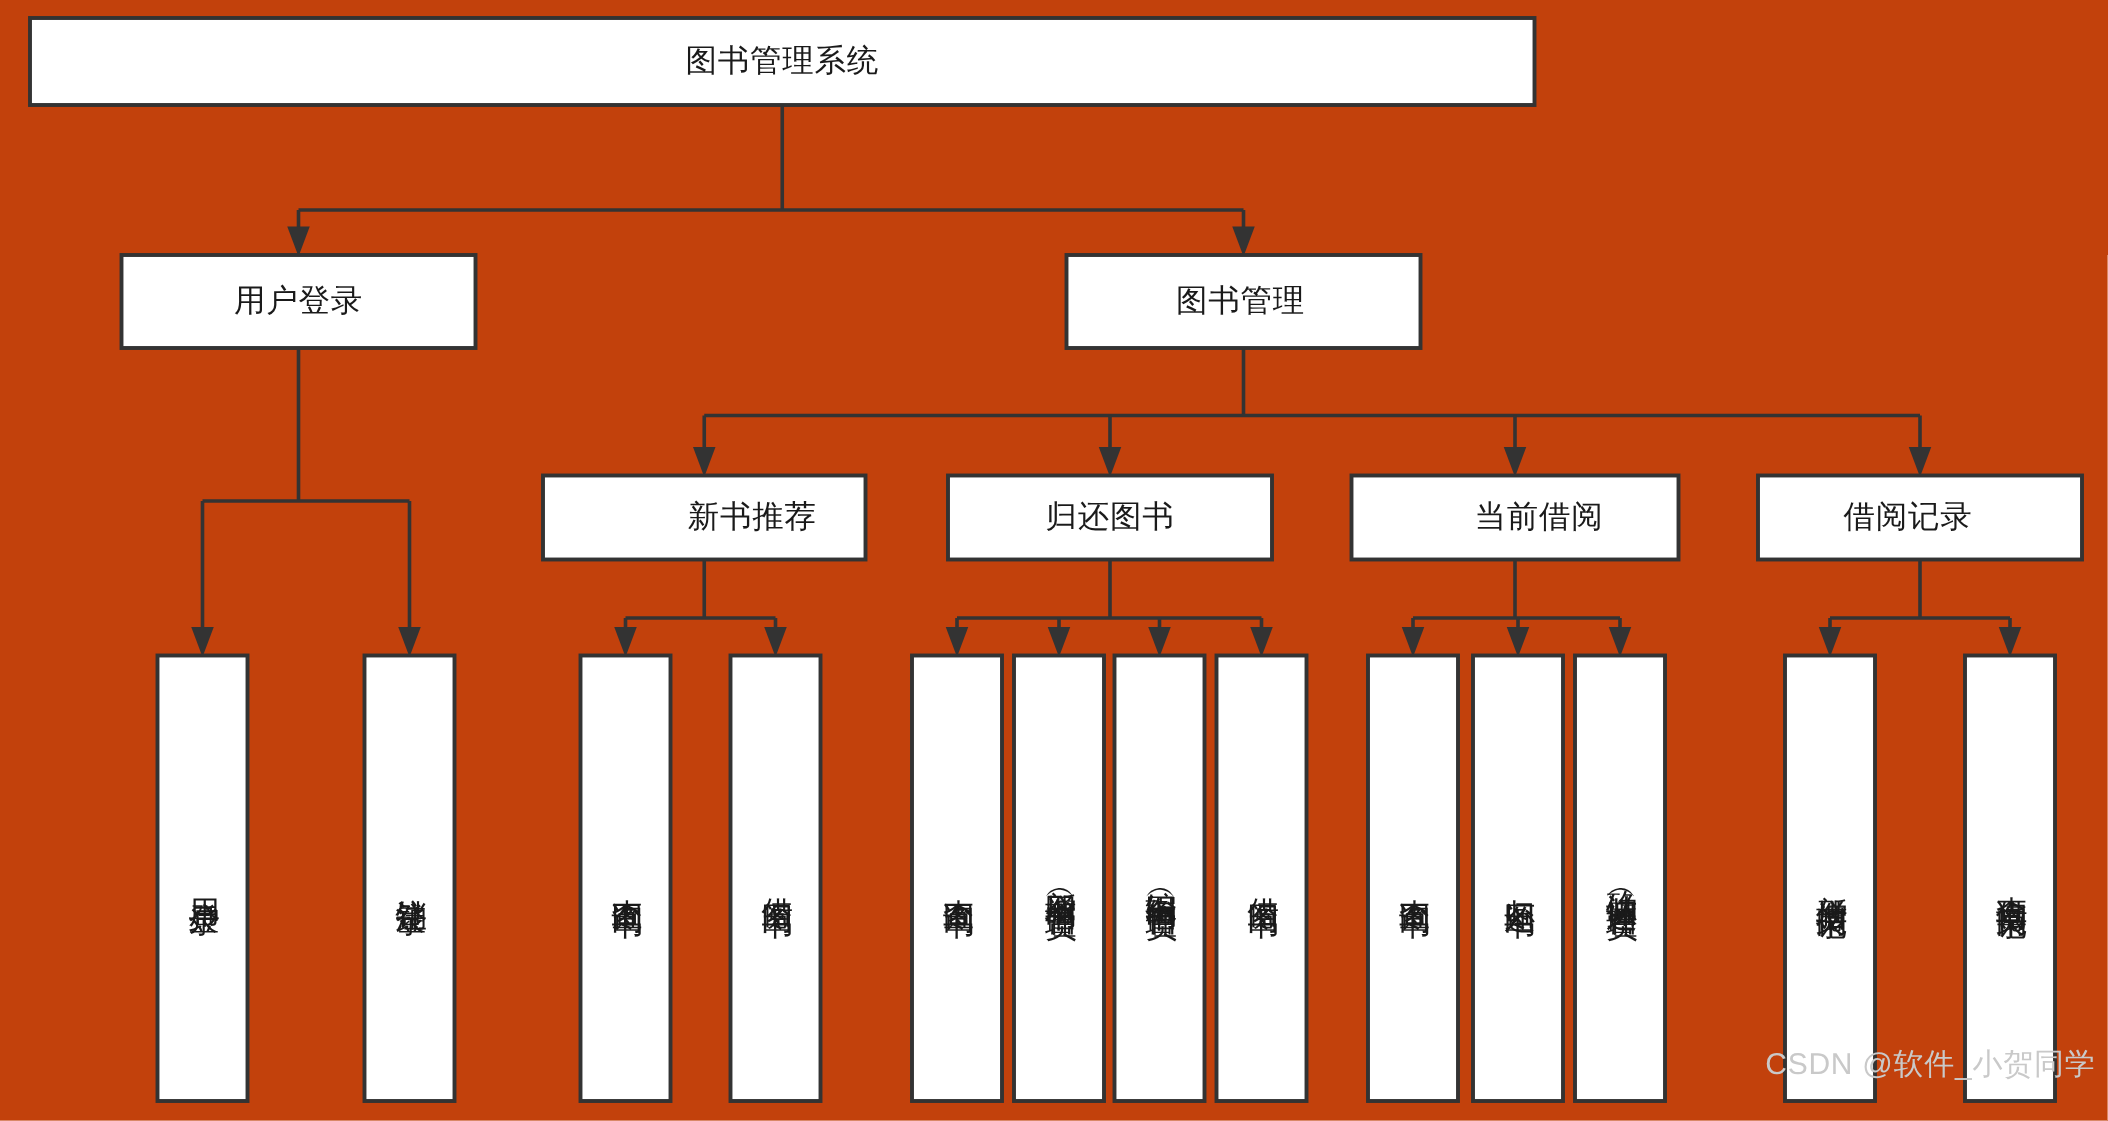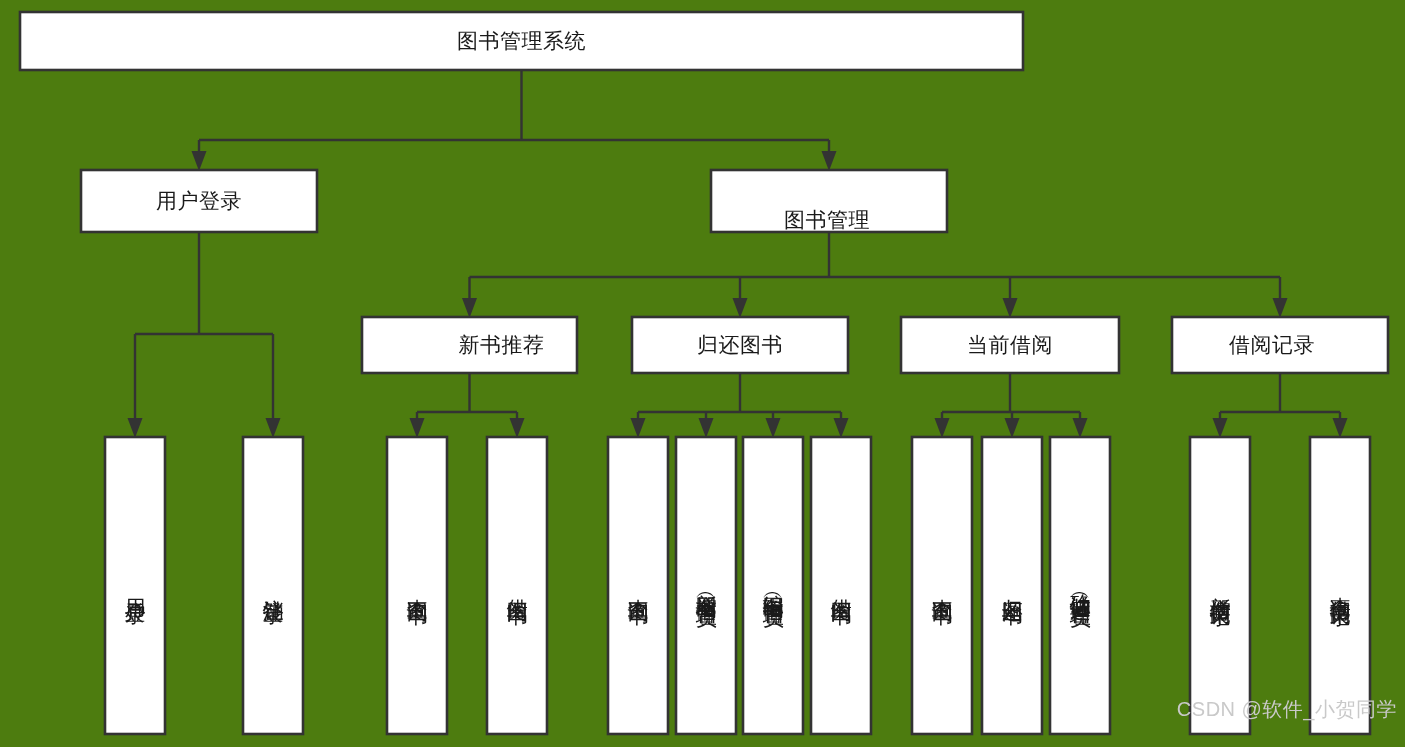--- a/index.html
+++ b/index.html
@@ -10,21 +10,21 @@
   body {
     width: 1405px;
     height: 747px;
     font-family: "Liberation Sans", "DejaVu Sans", sans-serif;
     overflow: hidden;
   }
   #diagram-root {
     position: relative;
     width: 1405px;
     height: 747px;
-    background: #4d7c0f;
+    background: #c2410c;
   }
   svg#tree-svg {
     position: absolute;
     left: 0;
     top: 0;
     width: 1405px;
     height: 747px;
   }
   .node-box {
     fill: #ffffff;
@@ -146,24 +146,24 @@
       <rect class="node-box" x="811" y="437" width="60" height="297"></rect>
       <rect class="node-box" x="912" y="437" width="60" height="297"></rect>
       <rect class="node-box" x="982" y="437" width="60" height="297"></rect>
       <rect class="node-box" x="1050" y="437" width="60" height="297"></rect>
       <rect class="node-box" x="1190" y="437" width="60" height="297"></rect>
       <rect class="node-box" x="1310" y="437" width="60" height="297"></rect>
     </svg>
   <div id="labels-layer">
       <div class="node-label horizontal" style="left: 20px; top: 12px; width: 1003px; height: 58px;">图书管理系统</div>
       <div class="node-label horizontal" style="left: 81px; top: 170px; width: 236px; height: 62px;">用户登录</div>
-      <div class="node-label horizontal" style="left: 711px; top: 170px; width: 232px; height: 62px; margin-top: 19px;">图书管理</div>
+      <div class="node-label horizontal" style="left: 711px; top: 170px; width: 232px; height: 62px;">图书管理</div>
       <div class="node-label horizontal" style="left: 362px; top: 317px; width: 215px; height: 56px; padding-left: 32px;">新书推荐</div>
       <div class="node-label horizontal" style="left: 632px; top: 317px; width: 216px; height: 56px;">归还图书</div>
-      <div class="node-label horizontal" style="left: 901px; top: 317px; width: 218px; height: 56px;">当前借阅</div>
+      <div class="node-label horizontal" style="left: 901px; top: 317px; width: 218px; height: 56px; padding-left: 16px;">当前借阅</div>
       <div class="node-label horizontal" style="left: 1172px; top: 317px; width: 200px; height: 56px;">借阅记录</div>
       <div class="node-label vertical" style="left: 105px; top: 437px; width: 60px; height: 297px;">用户登录</div>
       <div class="node-label vertical" style="left: 243px; top: 437px; width: 60px; height: 297px;">注销登录</div>
       <div class="node-label vertical" style="left: 387px; top: 437px; width: 60px; height: 297px;">查询图书</div>
       <div class="node-label vertical" style="left: 487px; top: 437px; width: 60px; height: 297px;">借阅图书</div>
       <div class="node-label vertical" style="left: 608px; top: 437px; width: 60px; height: 297px;">查询图书</div>
       <div class="node-label vertical" style="left: 676px; top: 437px; width: 60px; height: 297px;">新增图书（管理员）</div>
       <div class="node-label vertical" style="left: 743px; top: 437px; width: 60px; height: 297px;">编辑图书（管理员）</div>
       <div class="node-label vertical" style="left: 811px; top: 437px; width: 60px; height: 297px;">借阅图书</div>
       <div class="node-label vertical" style="left: 912px; top: 437px; width: 60px; height: 297px;">查询图书</div>

